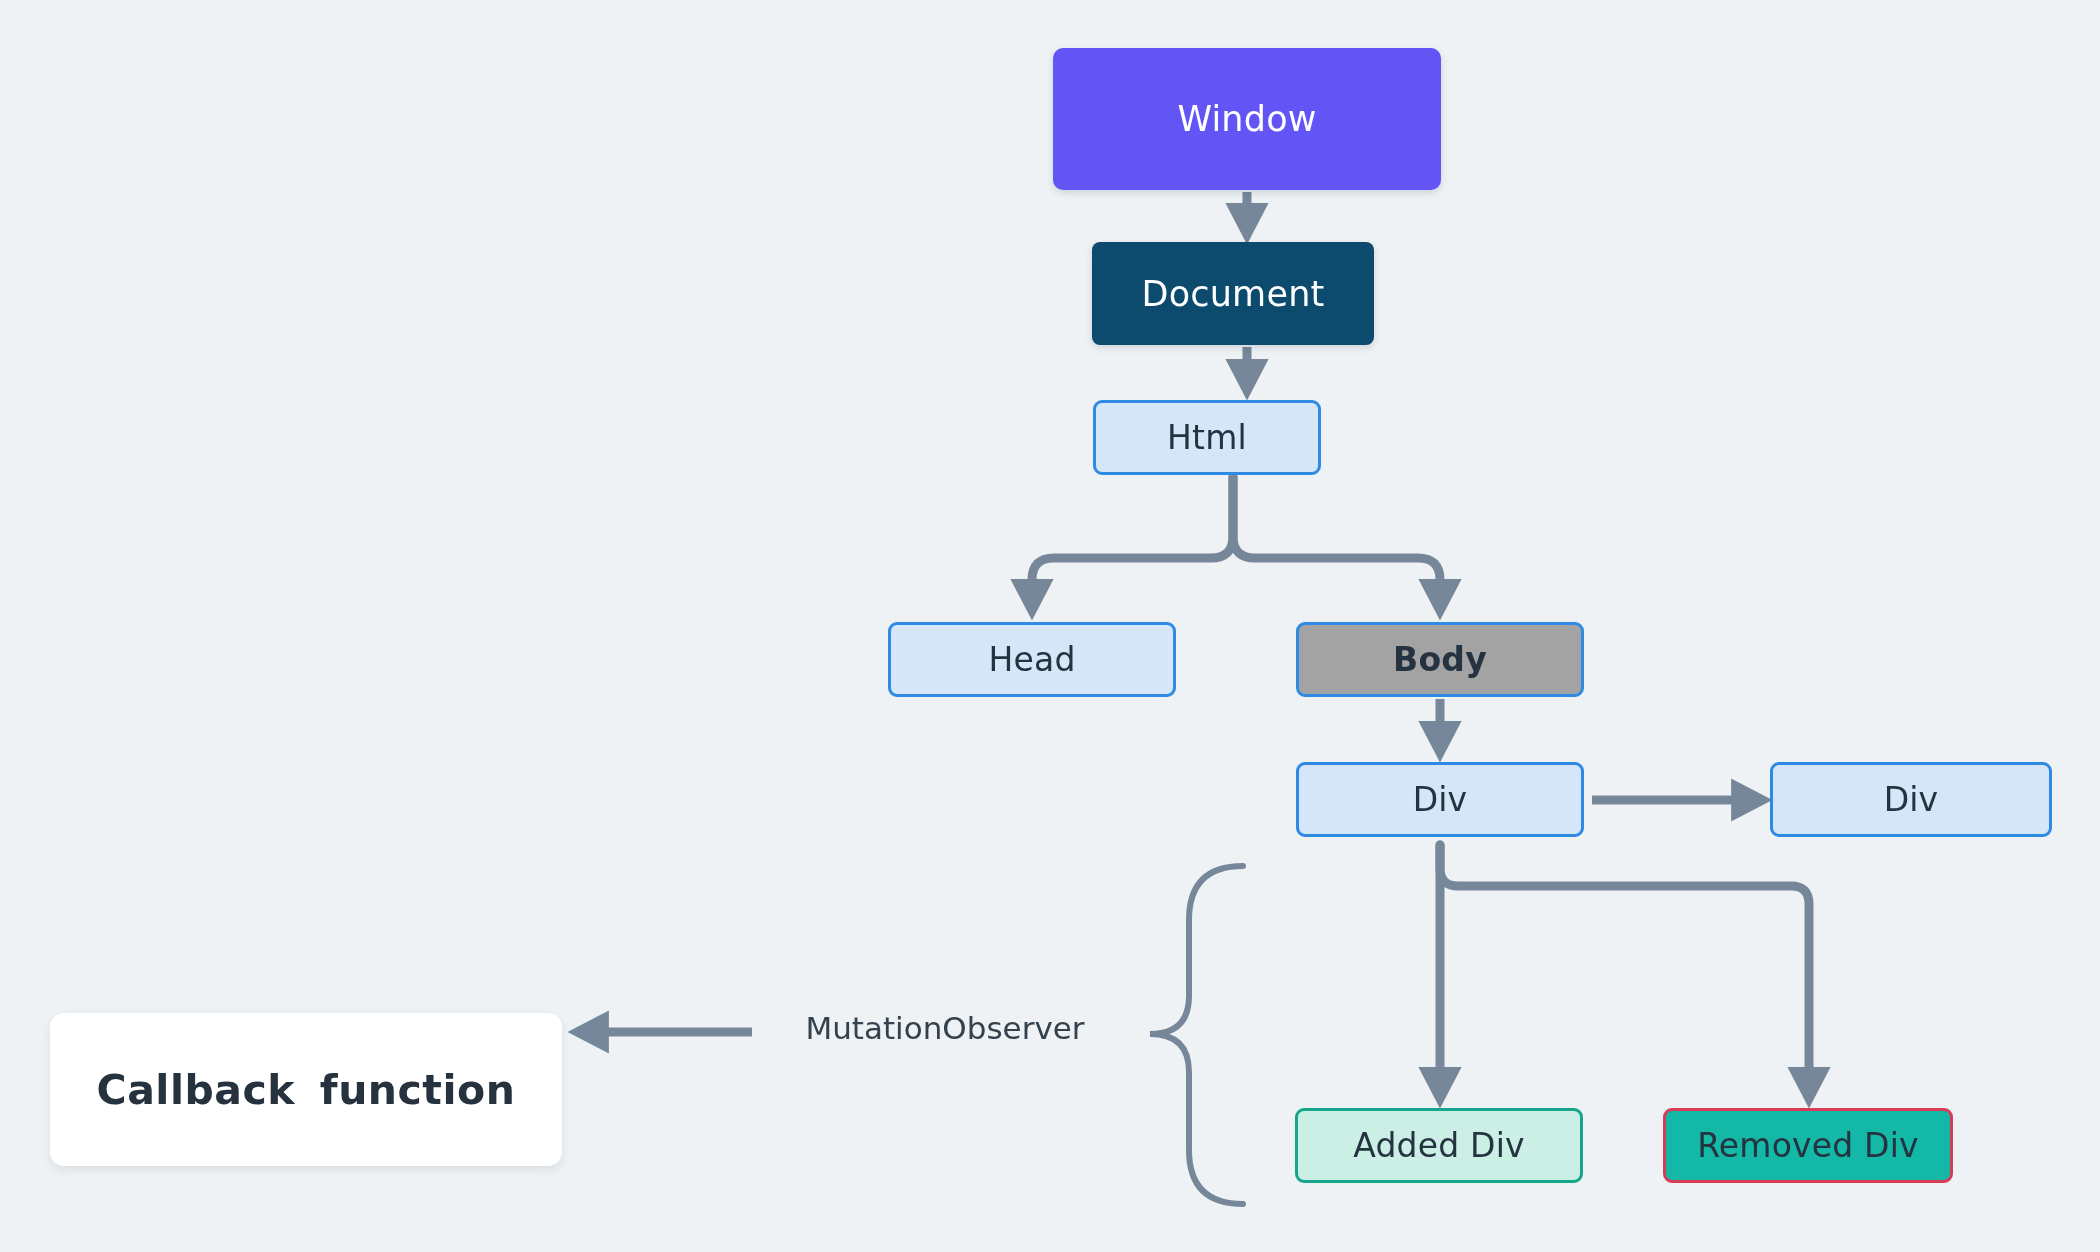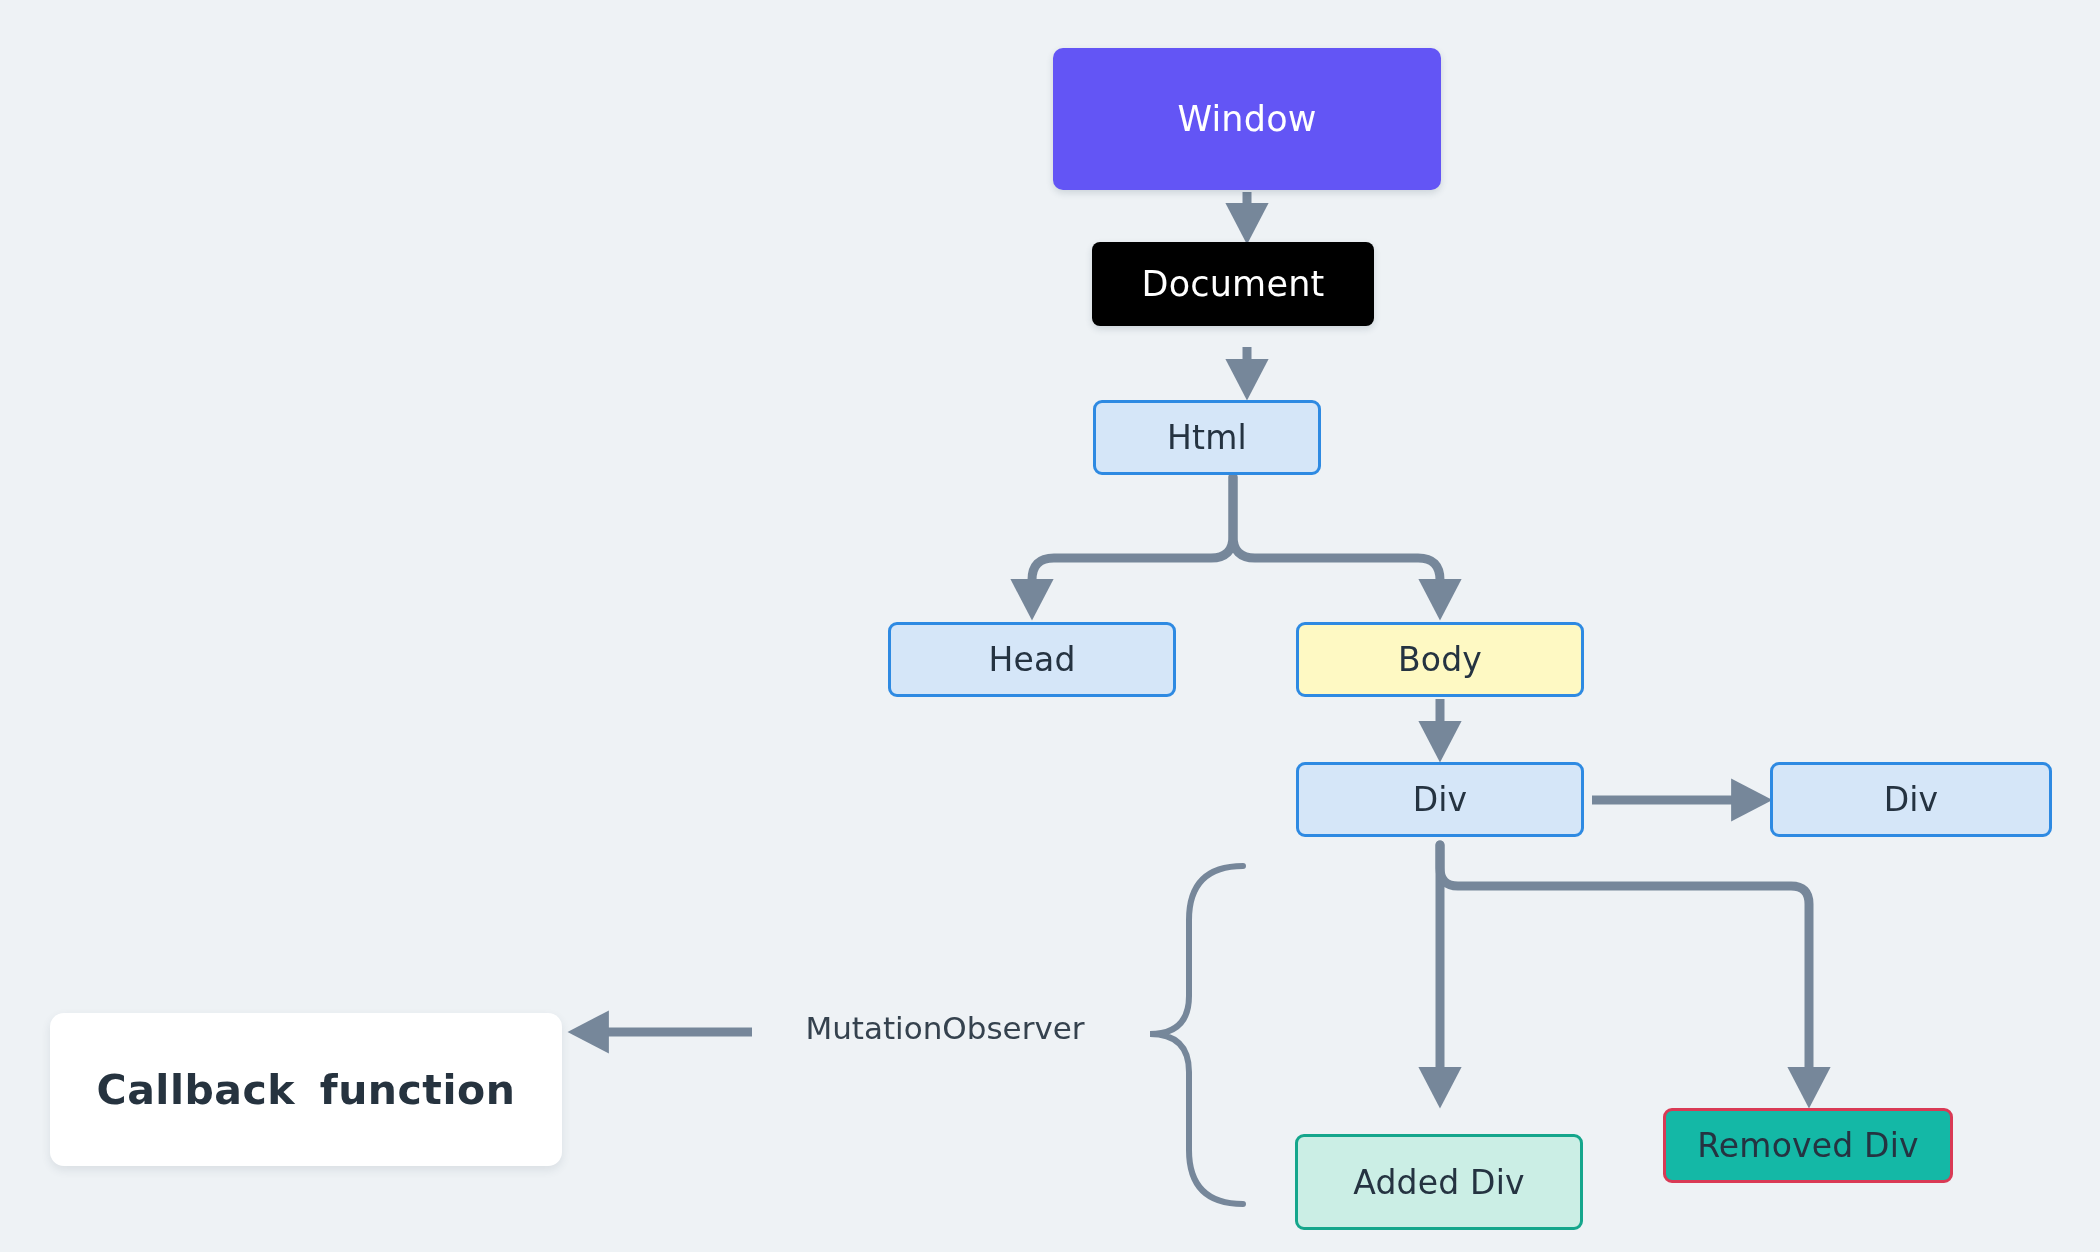--- a/index.html
+++ b/index.html
@@ -46,61 +46,61 @@
   }
   .node-window {
     left: 1053px; top: 48px;
     width: 388px; height: 142px;
     background: #6355f5;
     border-radius: 10px;
     font-size: 35px;
   }
   .node-document {
     left: 1092px; top: 242px;
-    width: 282px; height: 84px;
-    background: #000000;
+    width: 282px; height: 103px;
+    background: #0c4a6e;
     border-radius: 8px;
     font-size: 35px;
   }
   .node-html {
     left: 1093px; top: 400px;
     width: 228px; height: 75px;
     background: #d5e6f8;
     border-color: #2e8ae2;
   }
   .node-head {
     left: 888px; top: 622px;
     width: 288px; height: 75px;
     background: #d5e6f8;
     border-color: #2e8ae2;
   }
   .node-body {
     left: 1296px; top: 622px;
     width: 288px; height: 75px;
-    background: #fef9c3;
-    border-color: #2e8ae2;
+    background: #a3a3a3;
+    border-color: #2e8ae2;
+    font-weight: bold;
   }
   .node-div1 {
     left: 1296px; top: 762px;
     width: 288px; height: 75px;
     background: #d5e6f8;
     border-color: #2e8ae2;
   }
   .node-div2 {
     left: 1770px; top: 762px;
     width: 282px; height: 75px;
     background: #d5e6f8;
     border-color: #2e8ae2;
   }
   .node-added {
     left: 1295px; top: 1108px;
-    width: 288px; height: 96px;
+    width: 288px; height: 75px;
     background: #cbeee5;
     border-color: #15a68c;
-    margin-top: 26px;
   }
   .node-removed {
     left: 1663px; top: 1108px;
     width: 290px; height: 75px;
     background: #14b8a6;
     border-color: #d93a55;
   }
   .callback-card {
     position: absolute;
     left: 50px; top: 965px;

